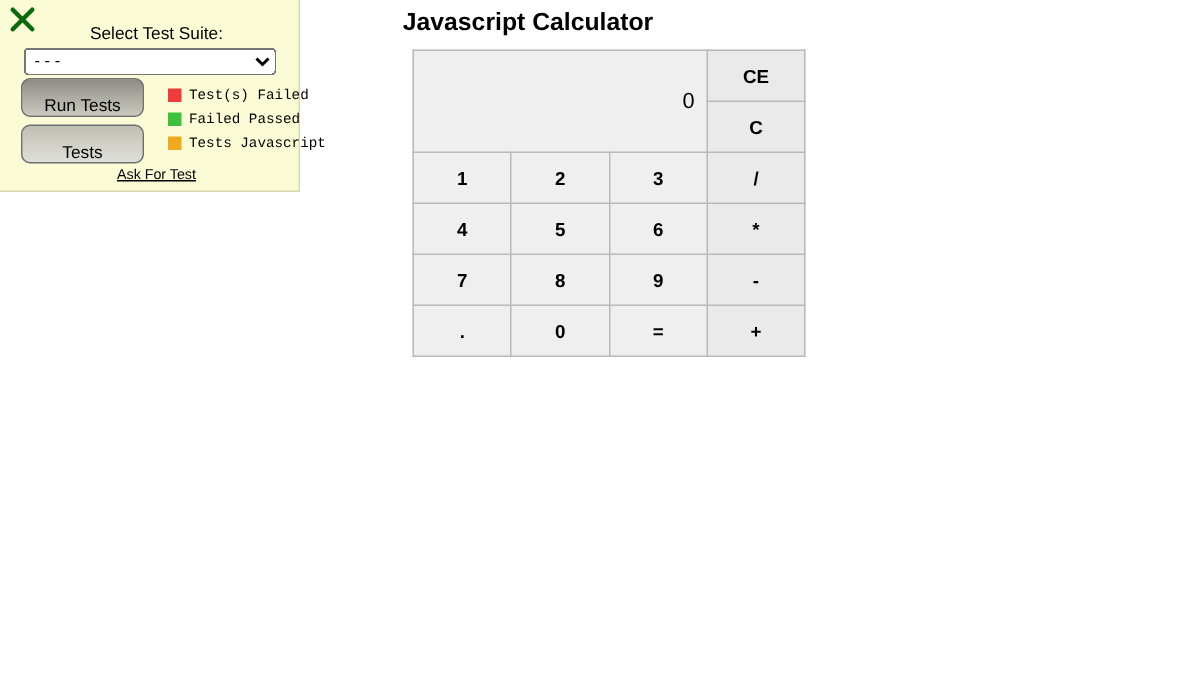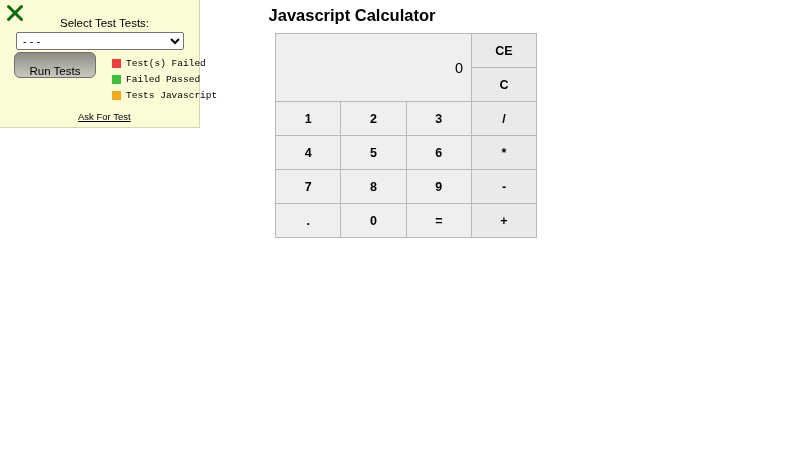--- a/index.html
+++ b/index.html
@@ -163,27 +163,28 @@
 
 <div id="test-panel">
 
   <div id="close-icon">
     <svg width="18" height="18" viewBox="0 0 18 18" aria-hidden="true">
       <line x1="2.5" y1="2.5" x2="15.5" y2="15.5" stroke="#0b6b0b" stroke-width="3" stroke-linecap="round"></line>
       <line x1="15.5" y1="2.5" x2="2.5" y2="15.5" stroke="#0b6b0b" stroke-width="3" stroke-linecap="round"></line>
     </svg>
   </div>
 
-  <div id="suite-label">Select Test Tests:</div>
+  <div id="suite-label">Select Test Suite:</div>
 
   <select id="suite-select">
     <option>- - -</option>
   </select>
 
   <button class="panel-button" id="run-tests-button">Run Tests</button>
+  <button class="panel-button" id="tests-button">Tests</button>
 
   <div id="legend">
     <div class="legend-row">
       <span class="legend-swatch" style="background:#ef3b3b"></span>
       <span class="legend-text">Test(s) Failed</span>
     </div>
     <div class="legend-row">
       <span class="legend-swatch" style="background:#3cc13c"></span>
       <span class="legend-text">Failed Passed</span>
     </div>

